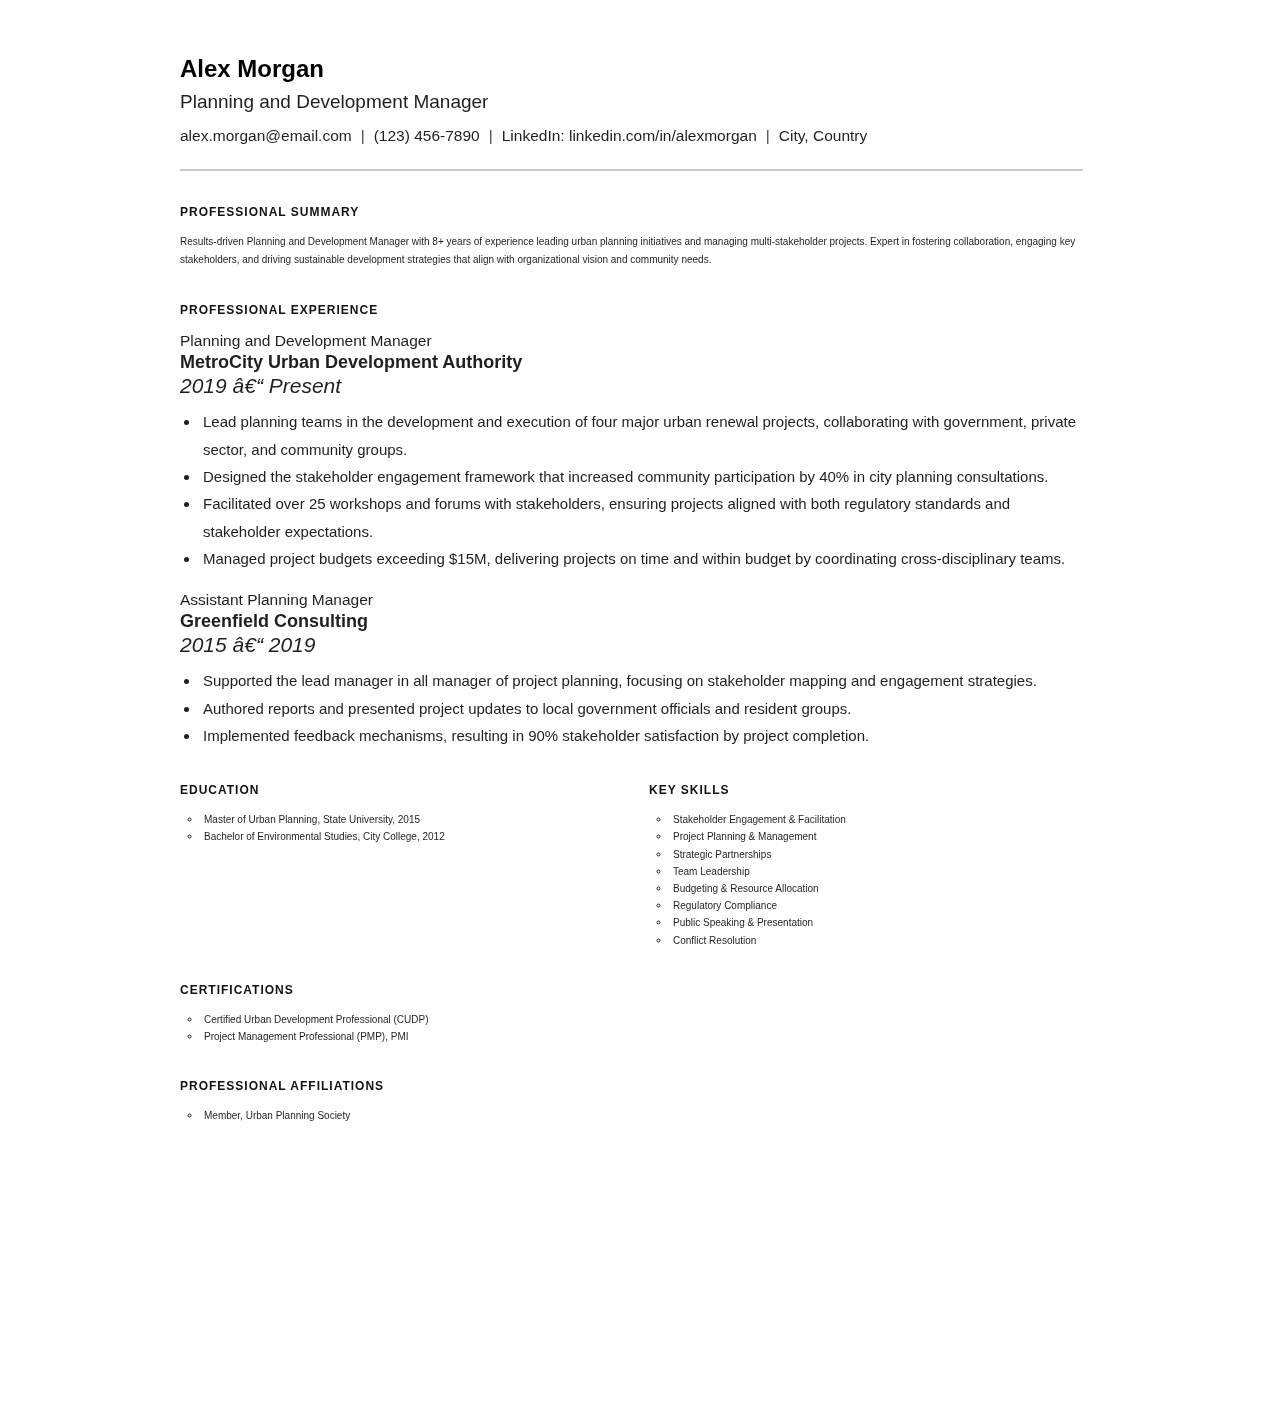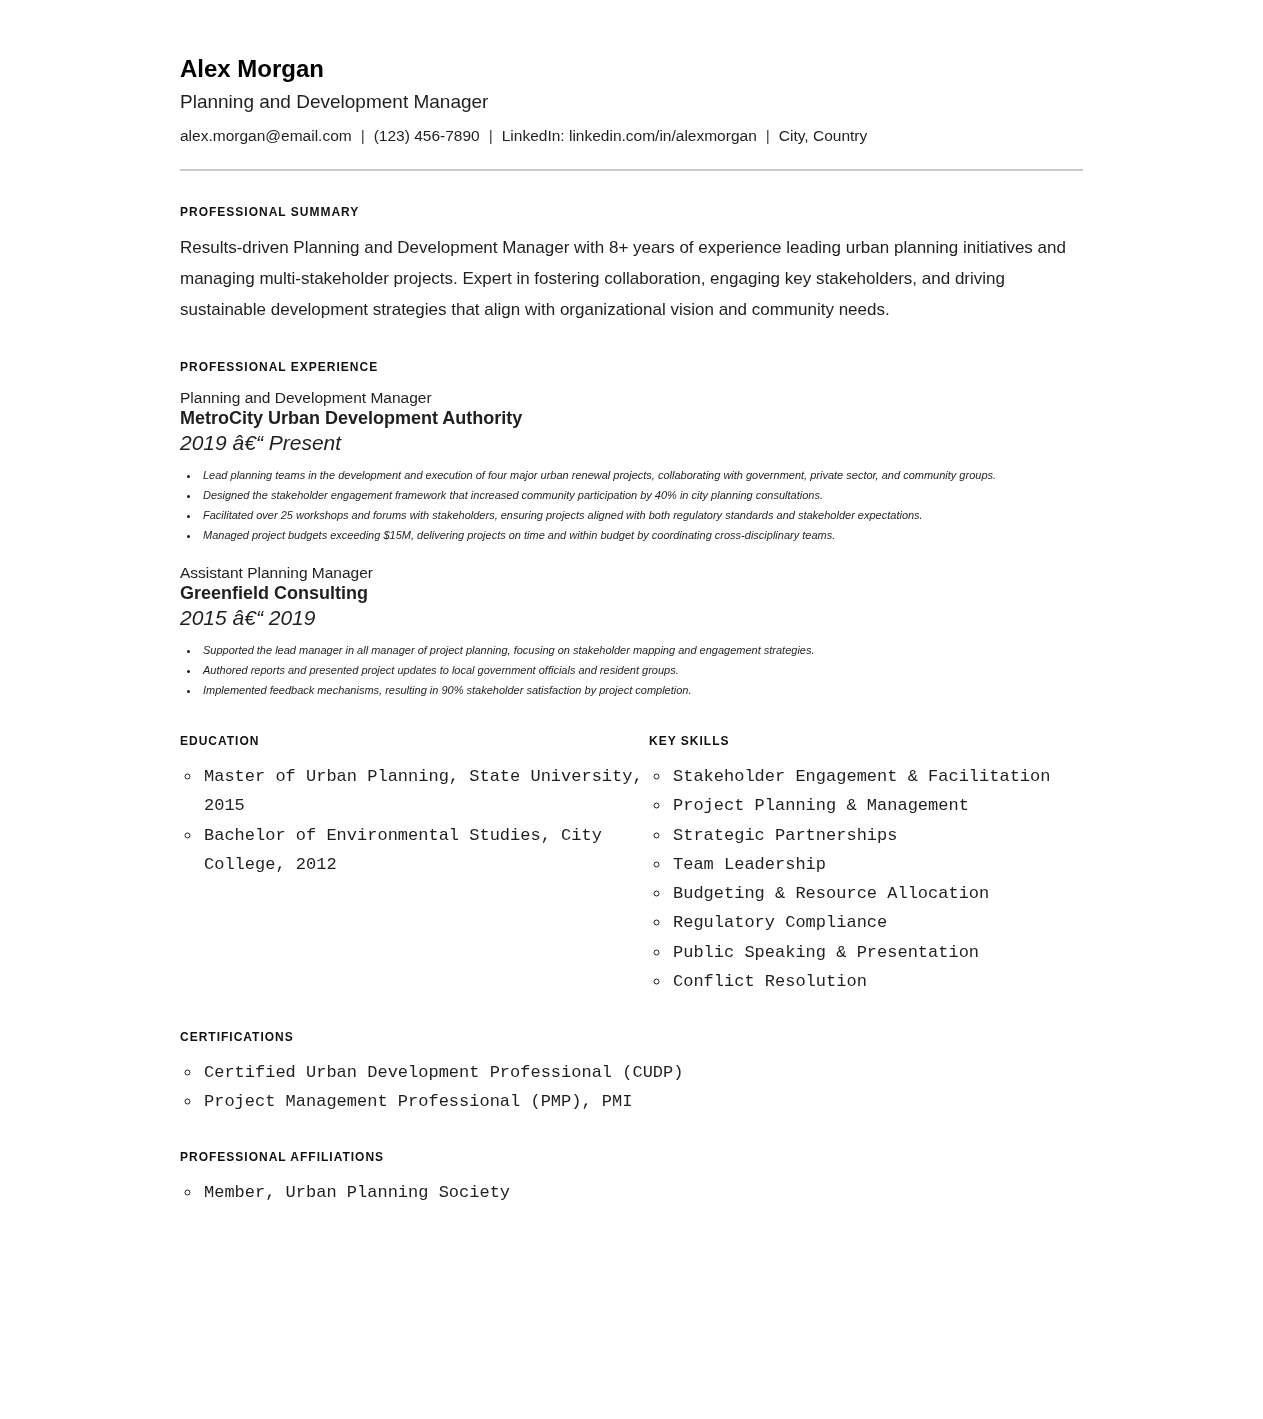--- a/index.html
+++ b/index.html
@@ -51,46 +51,44 @@
   
   h2 {
     margin: 34px 0 14px;
     font-size: 12px;
     font-weight: bold;
     letter-spacing: 1px;
     color: #111;
   }
   .summary-text {
     margin: 0;
-    font-size: 17px;
+    font-size: 10px;
     line-height: 1.82;
   }
 
   
   .job { margin-top: 12px; }
   .job + .job { margin-top: 18px; }
   .job-title   { font-size: 15.5px; line-height: 1.25; }
   .job-company { font-size: 18px; line-height: 1.25; font-weight: bold; }
   .job-dates   { font-size: 21px; line-height: 1.25; font-style: italic; }
 
   ul.disc {
     margin: 9px 0 0;
     padding-left: 20px;
     list-style-type: disc;
-    font-size: 11px;
+    font-size: 15px;
     line-height: 1.82;
-    font-style: italic;
   }
   ul.circle {
     margin: 6px 0 0;
     padding-left: 21px;
     list-style-type: circle;
-    font-size: 17px;
+    font-size: 10px;
     line-height: 1.72;
-    font-family: Liberation Mono, monospace;
   }
   li { padding-left: 3px; }
 
   
   .columns { display: flex; align-items: flex-start; }
   .col-left  { width: 469px; flex: 0 0 469px; }
   .col-right { flex: 1; }
 </style>
 </head>
 <body>

